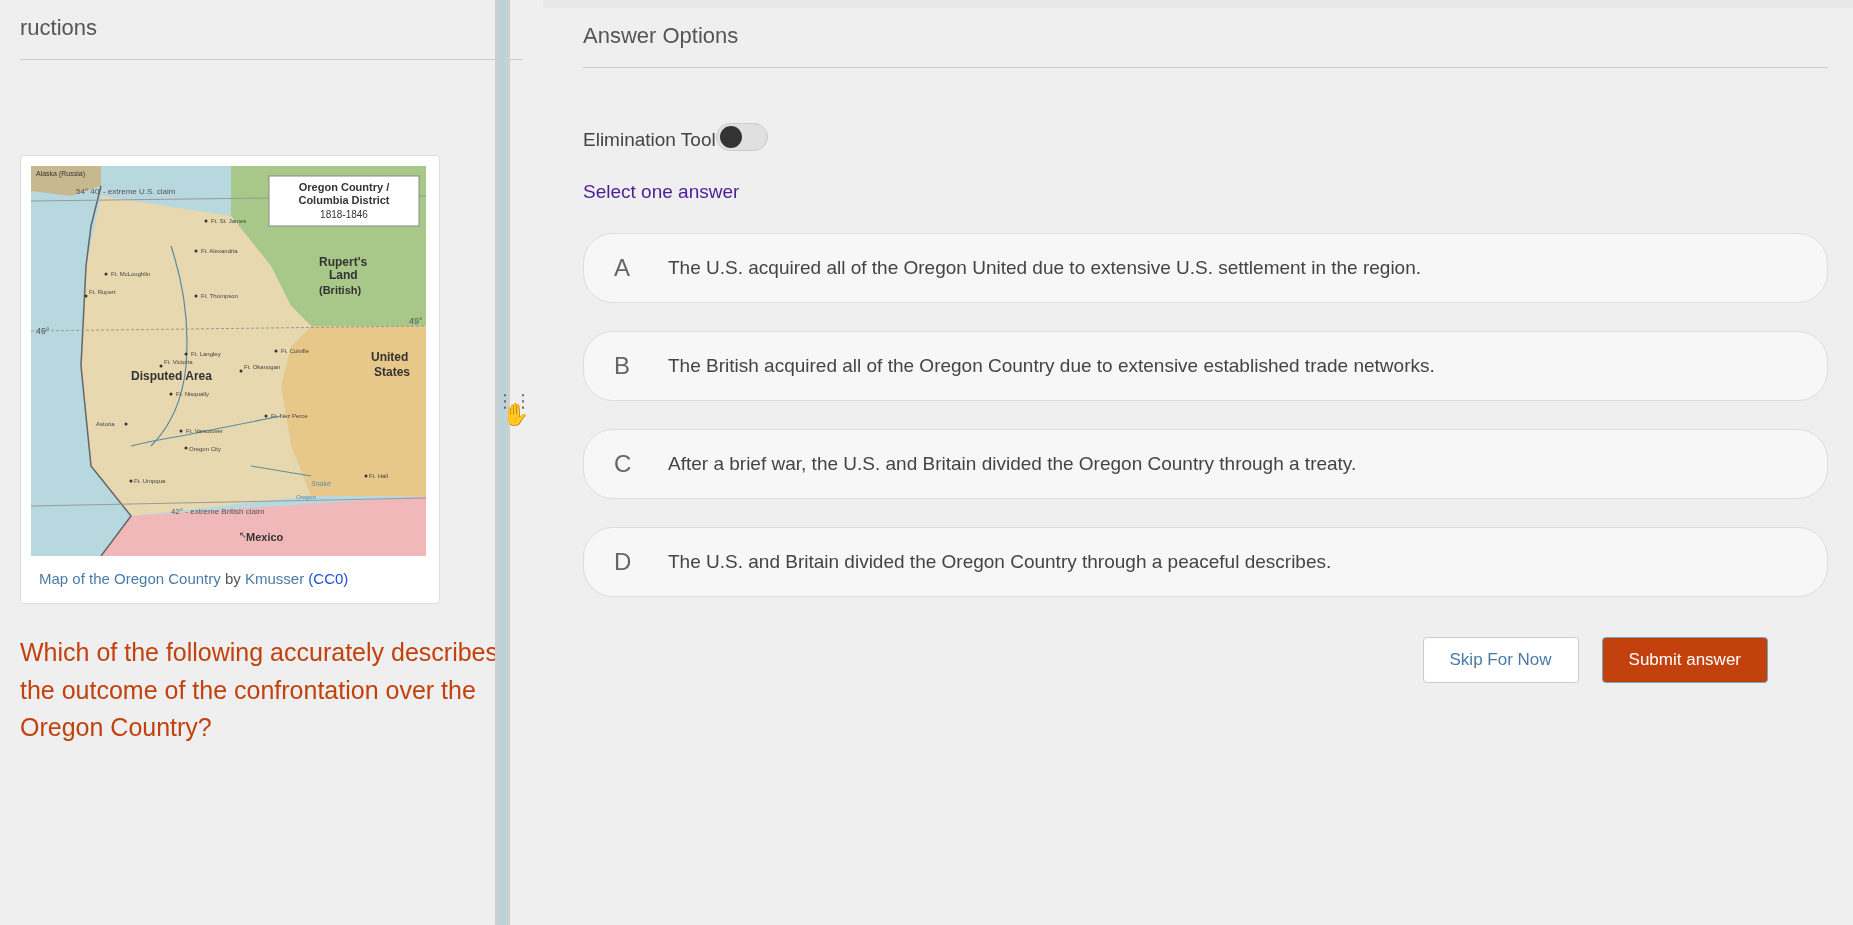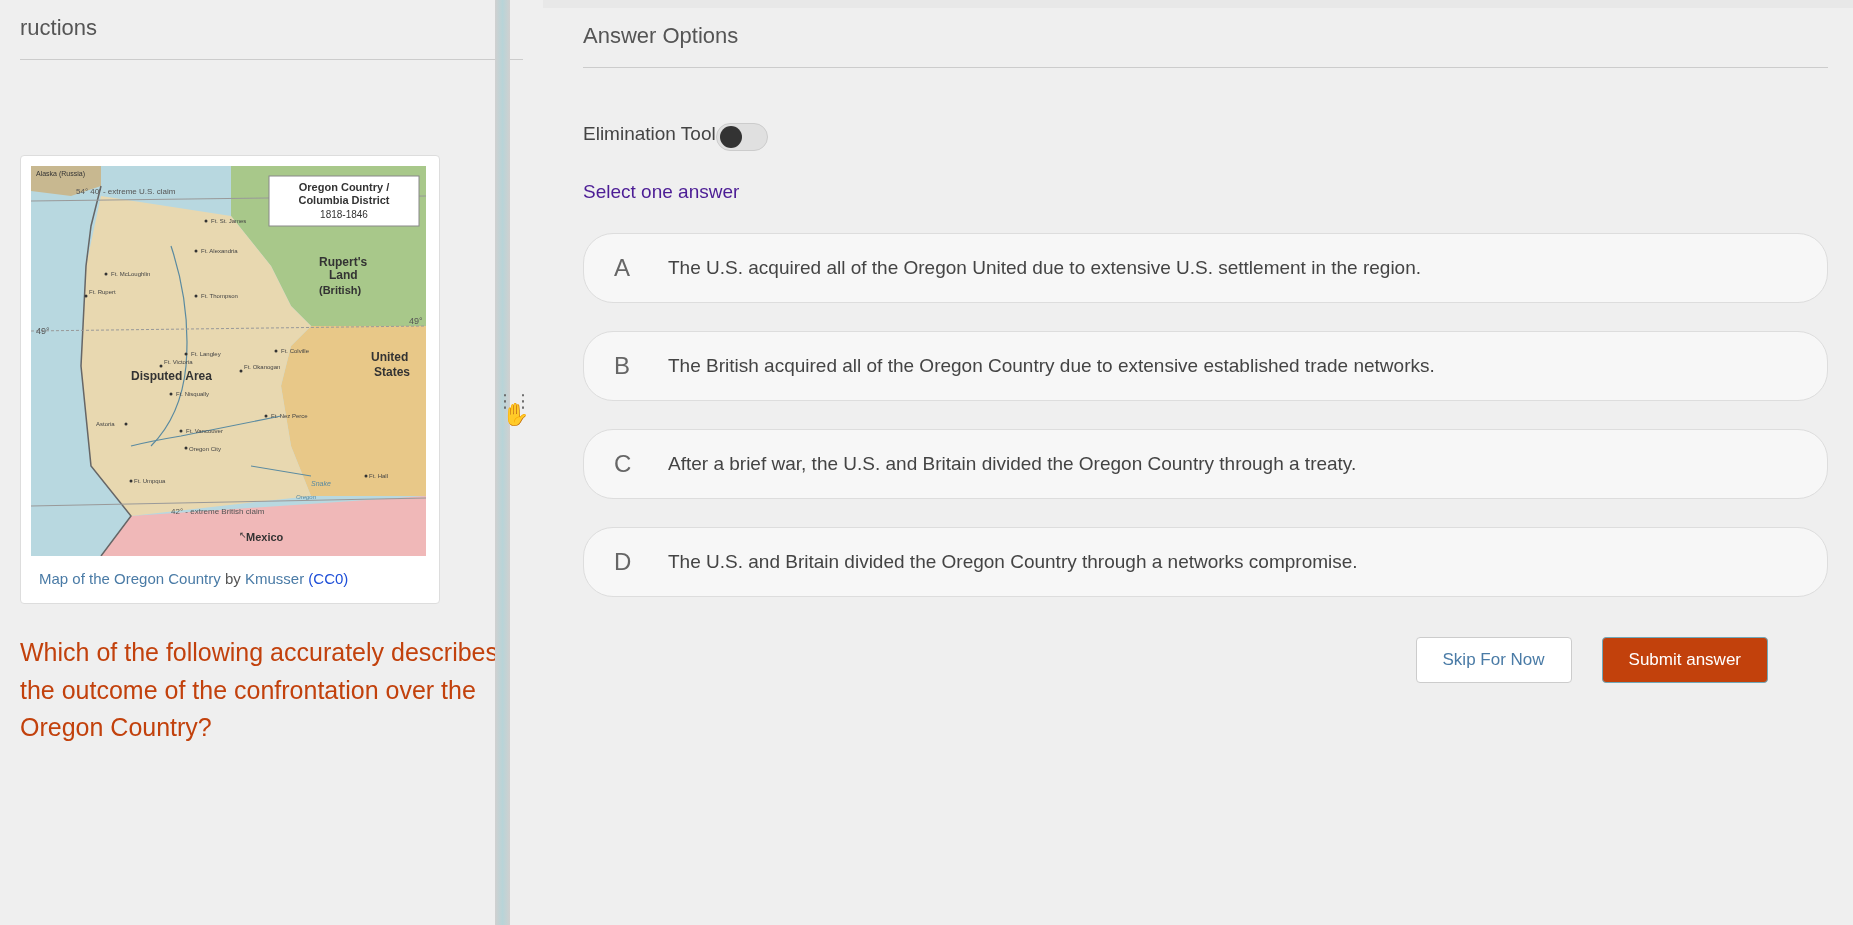--- a/index.html
+++ b/index.html
@@ -76,21 +76,21 @@
     .map-caption .license { color: #1d4ed8; }
     .map-caption .plain { color: #555; }
     .question-text {
       font-size: 25px;
       color: #c2410c;
       margin-top: 30px;
       line-height: 1.5;
     }
     .elimination-row {
       display: flex;
-      align-items: flex-start;
+      align-items: flex-end;
       margin-top: 55px;
       margin-bottom: 30px;
     }
     .elimination-label {
       font-size: 19px;
       color: #444;
     }
     .toggle {
       width: 52px;
       height: 28px;
@@ -131,21 +131,21 @@
       width: 26px;
       flex-shrink: 0;
     }
     .answer-text {
       font-size: 19px;
       color: #444;
     }
     .footer-buttons {
       display: flex;
       justify-content: flex-end;
-      gap: 30px;
+      gap: 23px;
       margin-top: 40px;
       padding-right: 60px;
     }
     .btn {
       padding: 12px 26px;
       border-radius: 4px;
       font-size: 17px;
       border: 1px solid #ccc;
       cursor: pointer;
     }
@@ -275,20 +275,20 @@
   <div class="answer-option">
     <span class="answer-letter">B</span>
     <span class="answer-text">The British acquired all of the Oregon Country due to extensive established trade networks.</span>
   </div>
   <div class="answer-option">
     <span class="answer-letter">C</span>
     <span class="answer-text">After a brief war, the U.S. and Britain divided the Oregon Country through a treaty.</span>
   </div>
   <div class="answer-option">
     <span class="answer-letter">D</span>
-    <span class="answer-text">The U.S. and Britain divided the Oregon Country through a networks compromise.</span>
+    <span class="answer-text">The U.S. and Britain divided the Oregon Country through a peaceful describes.</span>
   </div>
 
   <div class="footer-buttons">
     <button class="btn btn-skip">Skip For Now</button>
     <button class="btn btn-submit">Submit answer</button>
   </div>
 </div>
 
 </body></html>

